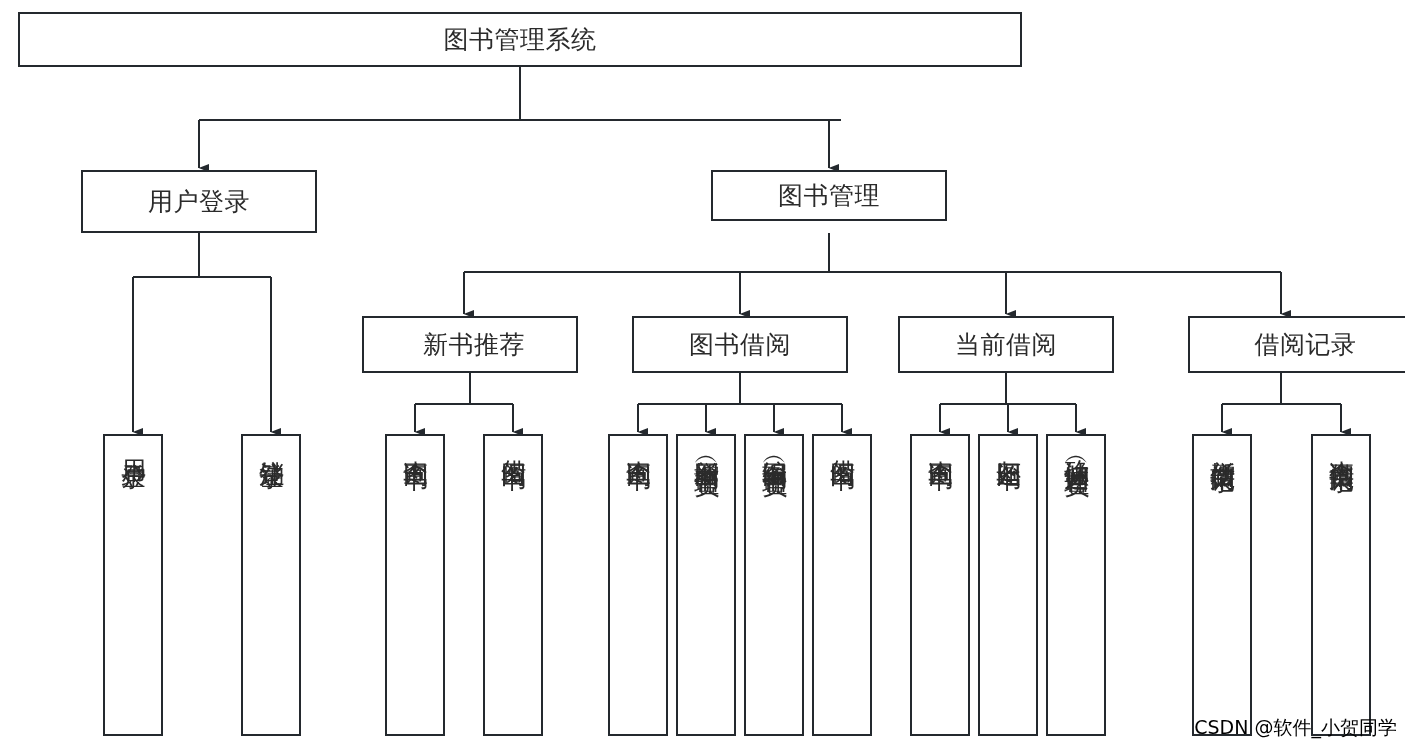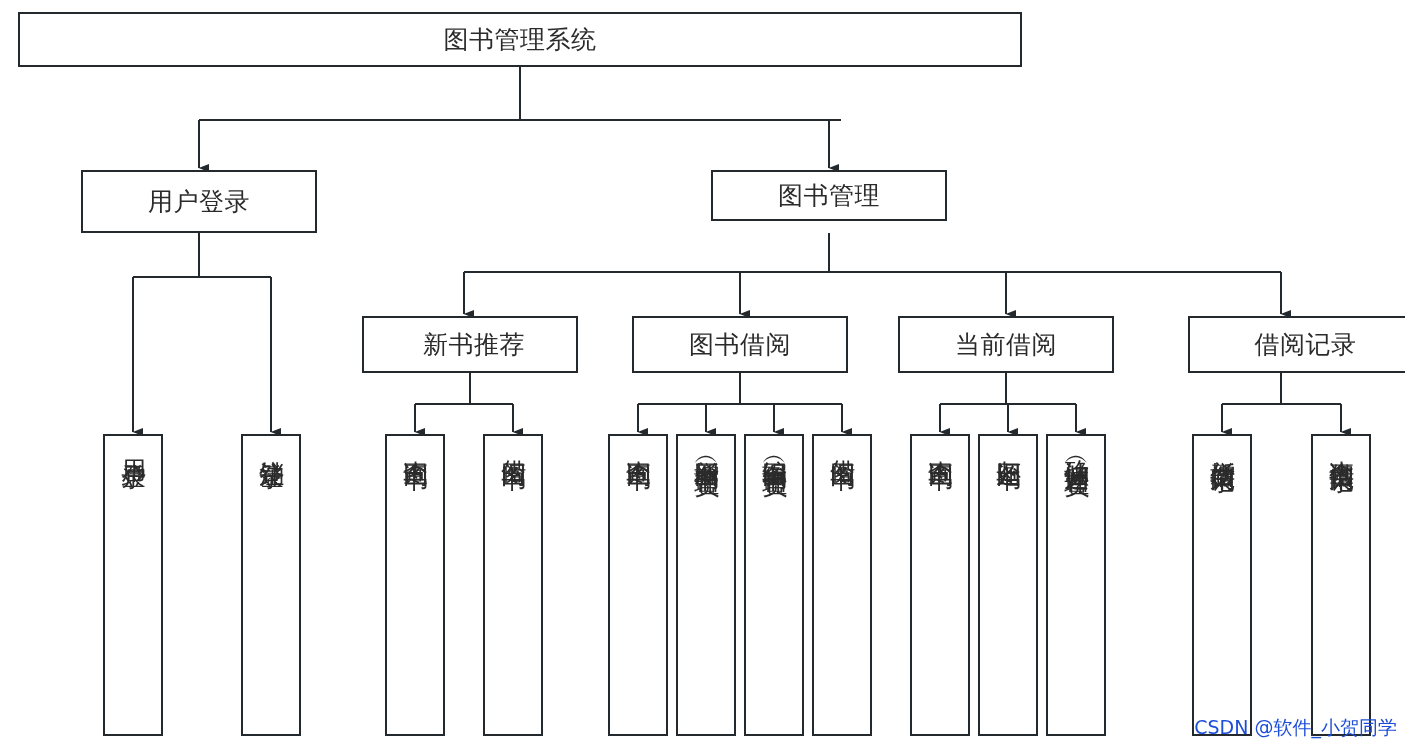--- a/index.html
+++ b/index.html
@@ -61,21 +61,21 @@
     font-size: 25px;
     line-height: 1.05;
     letter-spacing: 2px;
     white-space: nowrap;
   }
   #watermark {
     position: absolute;
     right: 8px;
     bottom: 6px;
     font-size: 19px;
-    color: #1d4ed8;
+    color: #000000;
     white-space: nowrap;
     z-index: 20;
     font-family: "DejaVu Sans", "Liberation Sans", sans-serif;
   }
 </style>
 </head>
 <body>
 
 <div id="diagram-root">
 

